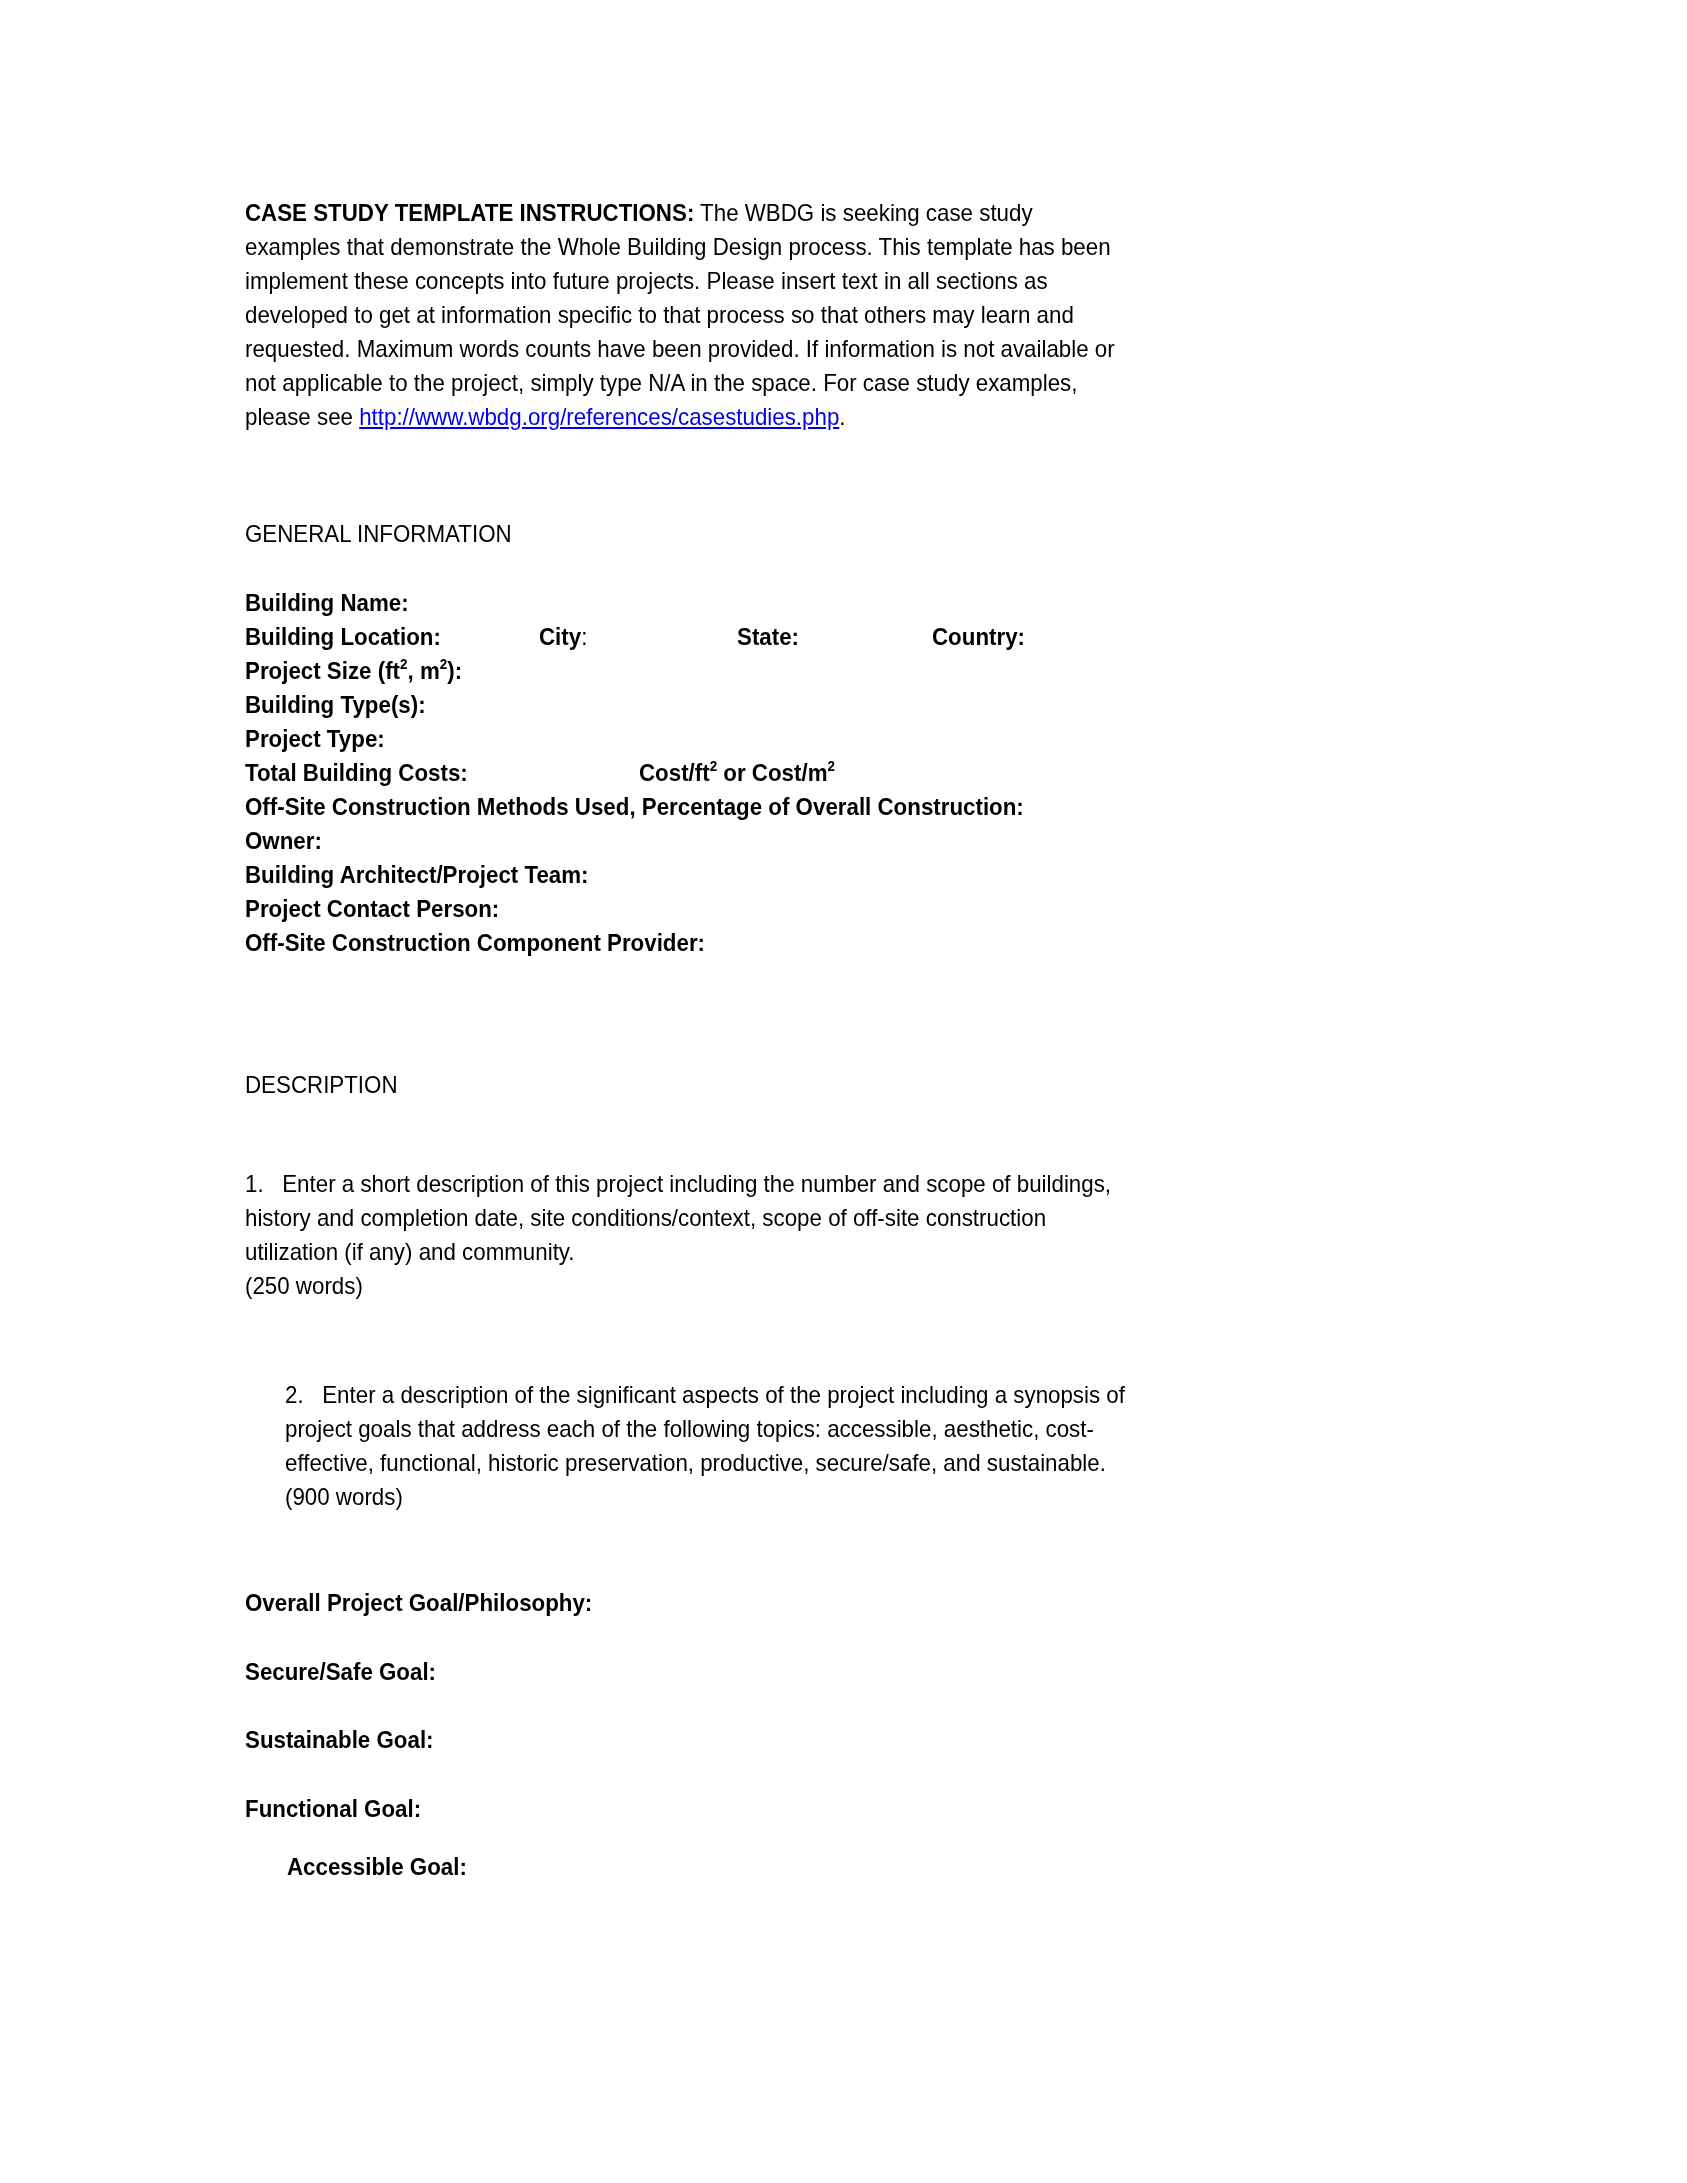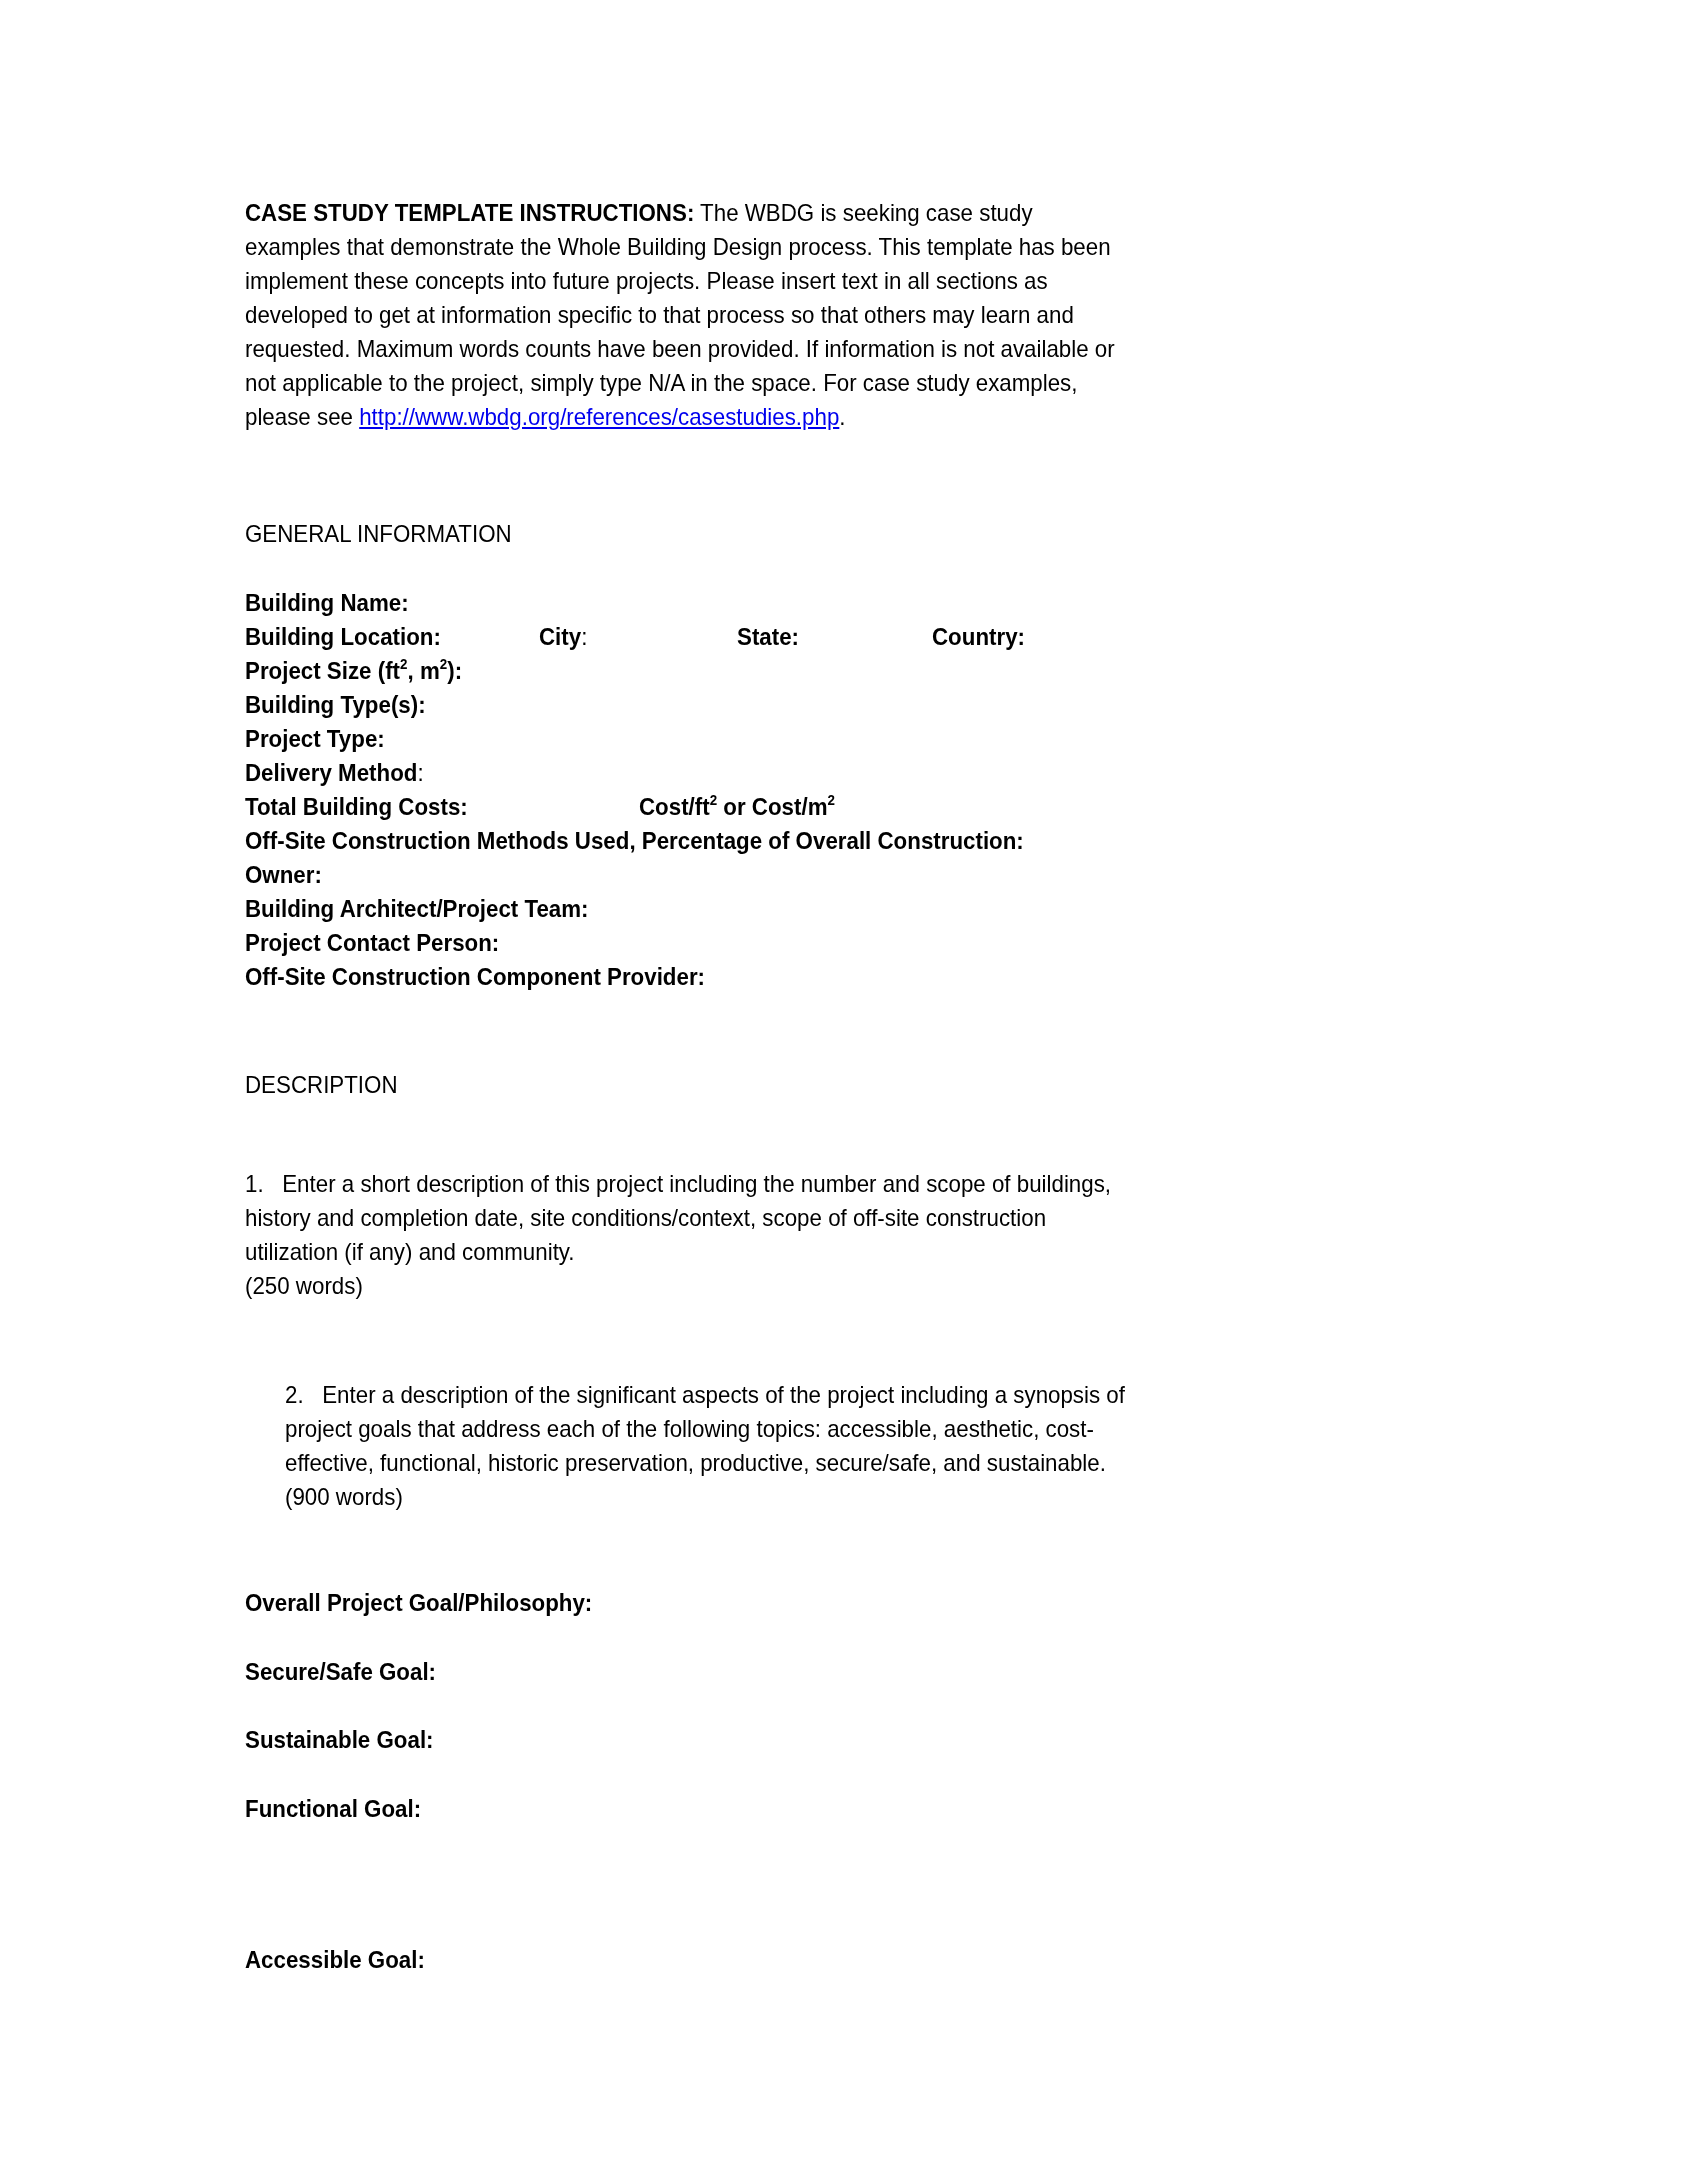--- a/index.html
+++ b/index.html
@@ -36,21 +36,20 @@
   <span class="line"><span class="sq">Building Name:</span></span>
   <div class="row">
     <span class="sq" style="left:0;">Building Location:</span>
     <span class="sq" style="left:294px;"><span>City</span><span class="n">:</span></span>
     <span class="sq" style="left:492px;">State:</span>
     <span class="sq" style="left:687px;">Country:</span>
   </div>
   <span class="line"><span class="sq"><span>Project Size (ft</span><sup>2</sup><span>, m</span><sup>2</sup><span>):</span></span></span>
   <span class="line"><span class="sq">Building Type(s):</span></span>
   <span class="line"><span class="sq">Project Type:</span></span>
-  <span class="line"><span class="sq"><span>Delivery Method</span><span class="n">:</span></span></span>
   <div class="row">
     <span class="sq" style="left:0;">Total Building Costs:</span>
     <span class="sq" style="left:394px;"><span>Cost/ft</span><sup>2</sup><span> or Cost/m</span><sup>2</sup></span>
   </div>
   <span class="line"><span class="sq">Off-Site Construction Methods Used, Percentage of Overall Construction:</span></span>
   <span class="line"><span class="sq">Owner:</span></span>
   <span class="line"><span class="sq">Building Architect/Project Team:</span></span>
   <span class="line"><span class="sq">Project Contact Person:</span></span>
   <span class="line"><span class="sq">Off-Site Construction Component Provider:</span></span>
 </div>
@@ -78,16 +77,16 @@
   </div>
 <div class="blk b" style="top:1655px;">
     <span class="line"><span class="sq">Secure/Safe Goal:</span></span>
   </div>
 <div class="blk b" style="top:1723px;">
     <span class="line"><span class="sq">Sustainable Goal:</span></span>
   </div>
 <div class="blk b" style="top:1792px;">
     <span class="line"><span class="sq">Functional Goal:</span></span>
   </div>
-<div class="blk b" style="top:1943px;">
+<div class="blk b" style="top:1850px;margin-left:42px;">
     <span class="line"><span class="sq">Accessible Goal:</span></span>
   </div>
 
 
 </body></html>

